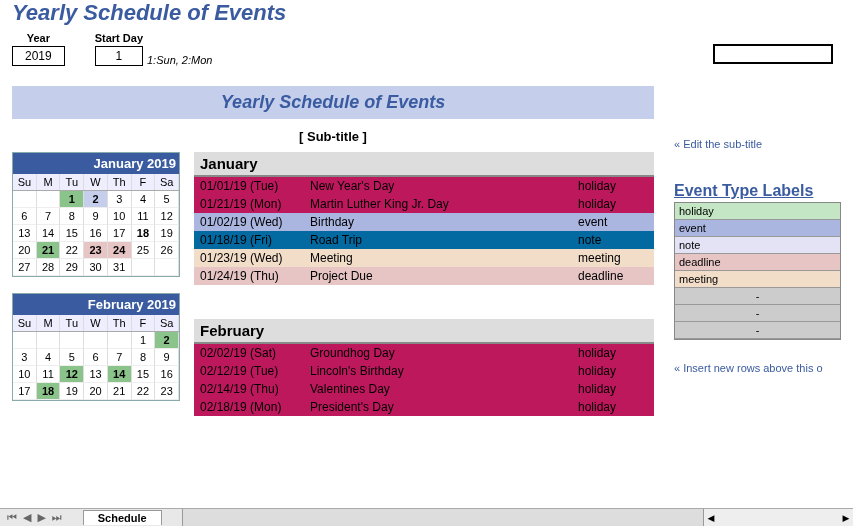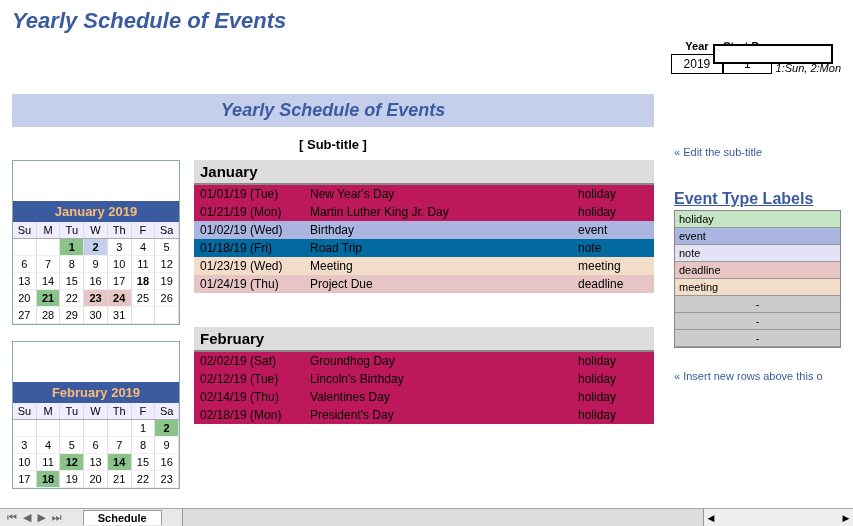--- a/index.html
+++ b/index.html
@@ -1,33 +1,33 @@
 <!DOCTYPE html>
 <html><head>
 <meta charset="utf-8">
 <style>
 * { box-sizing: border-box; margin: 0; padding: 0; }
 body { font-family: Arial, sans-serif; font-size: 12px; background: #fff; width: 853px; height: 526px; overflow: hidden; position: relative; }
-.page { padding: 8px 12px; position: relative; height: 524px; overflow: hidden; }
+.page { padding: 0 12px; position: relative; height: 524px; overflow: hidden; }
 .main-title { color: #3a5ba0; font-size: 22px; font-weight: bold; font-style: italic; margin-bottom: 6px; }
-.year-row { display: flex; align-items: flex-start; margin-bottom: 20px; justify-content: flex-end; }
+.year-row { display: flex; gap: 30px; align-items: flex-start; margin-bottom: 20px; }
 .year-block { text-align: center; }
 .year-label { font-weight: bold; font-size: 11px; }
 .year-box { border: 1px solid #000; padding: 2px 12px; font-size: 12px; margin-top: 2px; min-width: 50px; }
 .startday-block .year-box { min-width: 30px; }
 .startday-hint { font-size: 11px; font-style: italic; margin-left: 4px; }
 .selected-cell { position: absolute; right: 20px; top: 44px; width: 120px; height: 20px; border: 2px solid #000; background: #fff; }
 .banner { background: #c5cfec; color: #3a5ba0; font-size: 18px; font-weight: bold; font-style: italic; text-align: center; padding: 6px; margin-bottom: 10px; }
 .subtitle { text-align: center; font-weight: bold; font-size: 13px; margin-bottom: 8px; }
 .cols { display: flex; gap: 14px; }
 .left-col { width: 168px; flex-shrink: 0; }
 .mid-col { width: 460px; }
 .right-col { width: 170px; font-size: 11px; }
 .cal { border: 1px solid #8aa; margin-bottom: 16px; }
-.cal-title { background: #3a5ba0; color: #fdba74; font-weight: bold; text-align: center; padding: 3px; font-size: 13px; margin-top: 40px; }
+.cal-title { background: #3a5ba0; color: #ffffff; font-weight: bold; text-align: right; padding: 3px; font-size: 13px; }
 .cal-hdr, .cal-row { display: flex; }
 .cal-hdr div, .cal-row div { width: 24px; text-align: center; padding: 2px 0; font-size: 11px; border-right: 1px solid #ddd; }
 .cal-hdr { background: #eef; border-bottom: 1px solid #aaa; }
 .cal-row div { border-bottom: 1px solid #eee; }
 .d-bold { font-weight: bold; }
 .d-dgreen { background: #8bc48b; font-weight: bold; }
 .d-blue { background: #c5cfec; font-weight: bold; }
 .d-pink { background: #e8c5c5; font-weight: bold; }
 .month-hdr { background: #ddd; border-bottom: 2px solid #888; font-size: 15px; font-weight: bold; padding: 3px 6px; }
 .ev-row { display: flex; padding: 2px 6px; font-size: 12px; }

